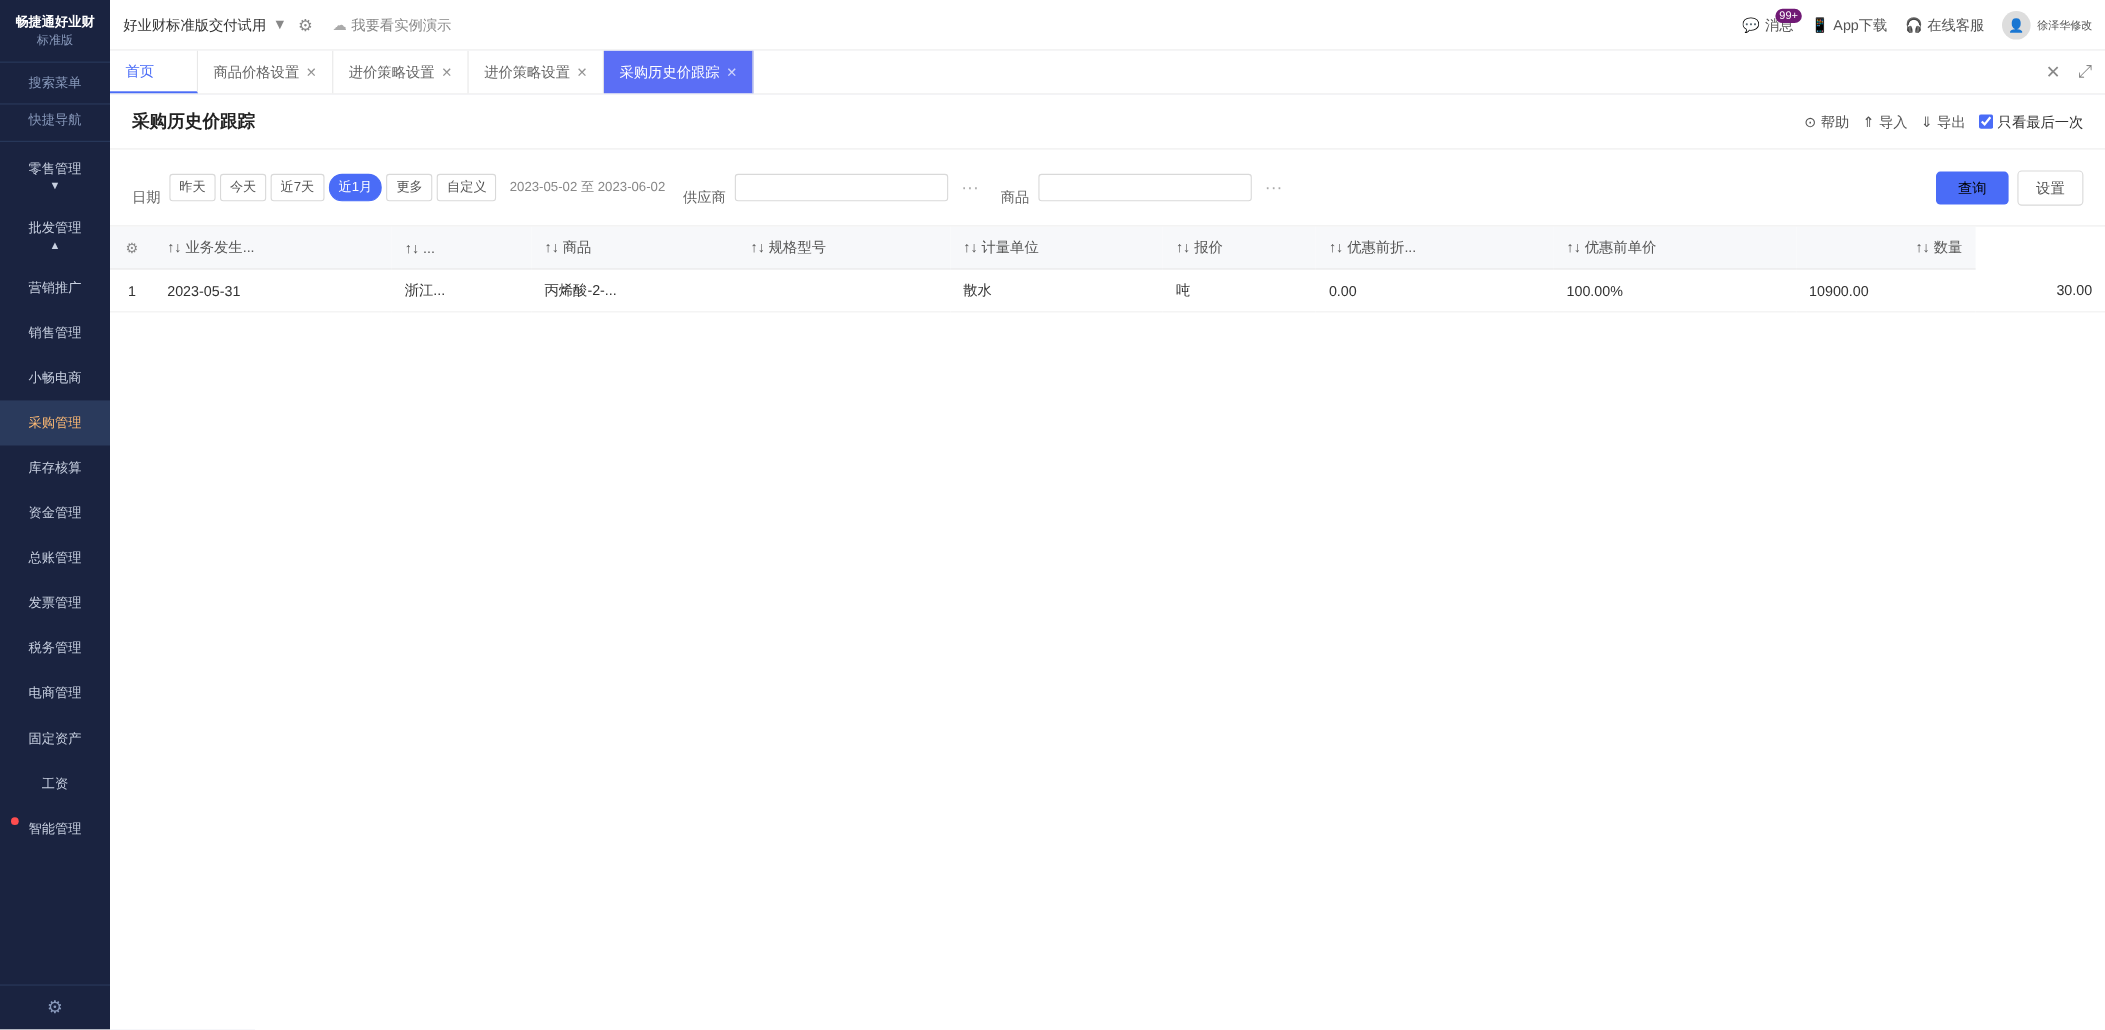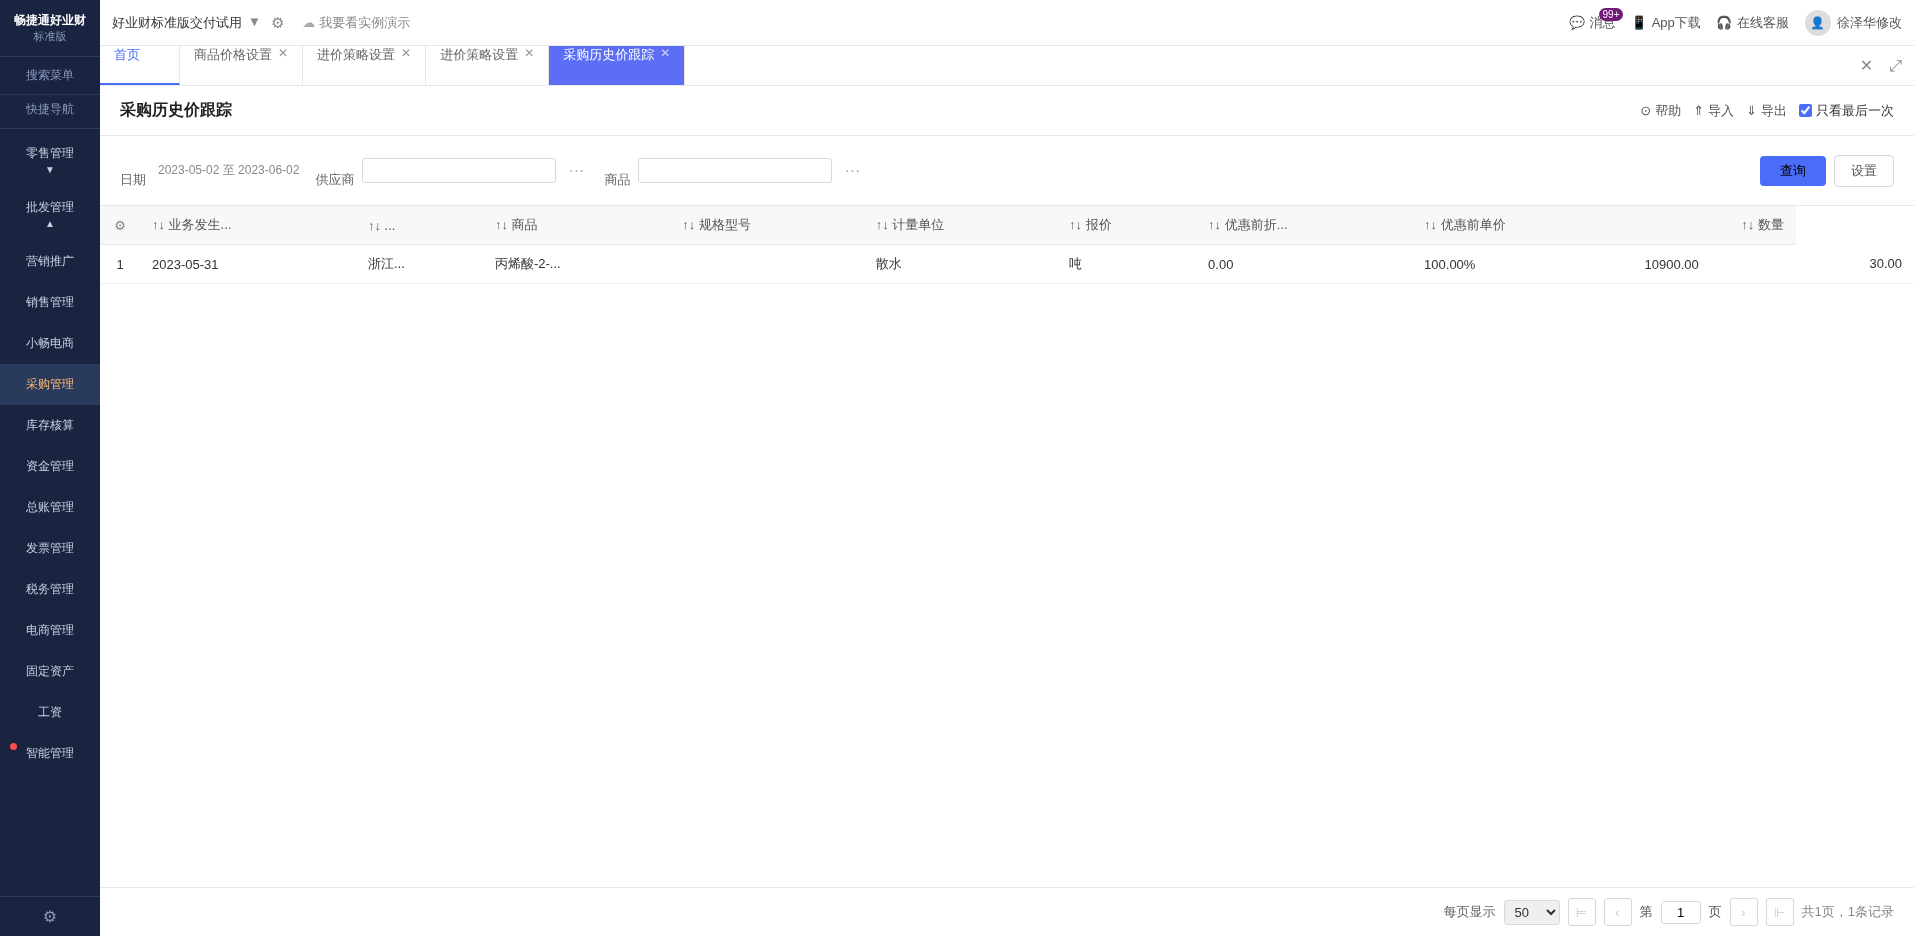--- a/index.html
+++ b/index.html
@@ -22,25 +22,25 @@
     .main-area { flex: 1; display: flex; flex-direction: column; overflow: hidden; }
 
     
     .topbar { background: #fff; height: 46px; display: flex; align-items: center; padding: 0 12px; border-bottom: 1px solid #e8e8e8; gap: 10px; }
     .topbar-version { display: flex; align-items: flex-start; gap: 6px; font-size: 13px; color: #333; }
     .topbar-demo { display: flex; align-items: center; gap: 4px; color: #888; font-size: 13px; cursor: pointer; margin-left: 8px; }
     .topbar-right { margin-left: auto; display: flex; align-items: center; gap: 16px; }
     .topbar-icon-btn { display: flex; align-items: center; gap: 4px; font-size: 13px; color: #555; cursor: pointer; position: relative; }
     .badge { background: #701a75; color: #fff; font-size: 10px; padding: 1px 4px; border-radius: 10px; position: absolute; top: -6px; right: -8px; }
     .topbar-avatar { width: 26px; height: 26px; background: #ddd; border-radius: 50%; display: flex; align-items: center; justify-content: center; font-size: 12px; color: #666; }
-    .topbar-username { font-size: 13px; color: #555; cursor: pointer; }
+    .topbar-username { font-size: 10px; color: #555; cursor: pointer; }
 
     
     .tabbar { background: #fff; height: 40px; display: flex; align-items: stretch; border-bottom: 1px solid #e8e8e8; padding: 0; overflow-x: auto; }
-    .tab { display: flex; align-items: flex-start; padding: 0 14px; font-size: 13px; color: #666; cursor: pointer; border-right: 1px solid #e8e8e8; white-space: nowrap; gap: 6px; min-width: 80px; }
+    .tab { display: flex; align-items: center; padding: 0 14px; font-size: 13px; color: #666; cursor: pointer; border-right: 1px solid #e8e8e8; white-space: nowrap; gap: 6px; min-width: 80px; }
     .tab.active { background: #5b6ef5; color: #fff; }
     .tab.home { color: #4a6cf7; font-weight: 500; border-bottom: 2px solid #4a6cf7; }
     .tab-close { font-size: 12px; opacity: 0.7; cursor: pointer; }
     .tab-right-btns { margin-left: auto; display: flex; align-items: center; padding: 0 8px; gap: 8px; }
     .tab-right-btn { background: transparent; border: none; cursor: pointer; font-size: 16px; color: #888; padding: 4px; }
 
     
     .content { flex: 1; display: flex; flex-direction: column; overflow: hidden; background: #f5f6fa; }
     .page-header { background: #fff; padding: 14px 20px 0; border-bottom: 1px solid #e8e8e8; display: flex; align-items: center; justify-content: space-between; }
     .page-title { font-size: 16px; font-weight: 600; color: #222; padding-bottom: 14px; }
@@ -227,20 +227,28 @@
         <label class="checkbox-label">
           <input type="checkbox" checked="" style="">
           <span>只看最后一次</span>
         </label>
       </div>
     </div>
 
     <div class="filter-bar">
       <div class="filter-group">
         <span class="filter-label">日期</span>
+        <div class="date-btns">
+          <button class="date-btn">昨天</button>
+          <button class="date-btn">今天</button>
+          <button class="date-btn">近7天</button>
+          <button class="date-btn active">近1月</button>
+          <button class="date-btn">更多</button>
+          <button class="date-btn">自定义</button>
+        </div>
         <span class="date-range">2023-05-02 至 2023-06-02</span>
       </div>
       <div class="filter-group">
         <span class="filter-label">供应商</span>
         <input class="filter-input" type="text" style="min-width: 160px;">
         <span class="filter-dots">···</span>
       </div>
       <div class="filter-group">
         <span class="filter-label">商品</span>
         <input class="filter-input" type="text" style="min-width: 160px;">
@@ -300,31 +308,15 @@
             <td>吨</td>
             <td>0.00</td>
             <td>100.00%</td>
             <td>10900.00</td>
             <td style="text-align:right;">30.00</td>
           </tr>
         </tbody>
       </table>
     </div>
 
-    <div class="pagination">
-      <span class="page-size-label">每页显示</span>
-      <select class="page-size-select">
-        <option value="50">50</option>
-        <option value="100">100</option>
-        <option value="200">200</option>
-      </select>
-      <button class="pag-btn disabled">⊨</button>
-      <button class="pag-btn disabled">‹</button>
-      <span>第</span>
-      <input class="pag-input" type="text" value="1" style="">
-      <span>页</span>
-      <button class="pag-btn disabled">›</button>
-      <button class="pag-btn disabled">⊩</button>
-      <span class="pag-total">共1页，1条记录</span>
-    </div>
 
   </div>
 </div>
 
 </body></html>

